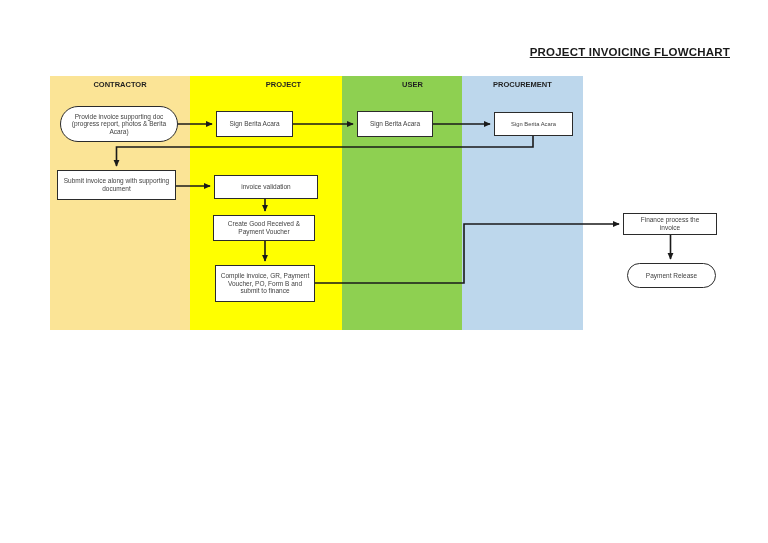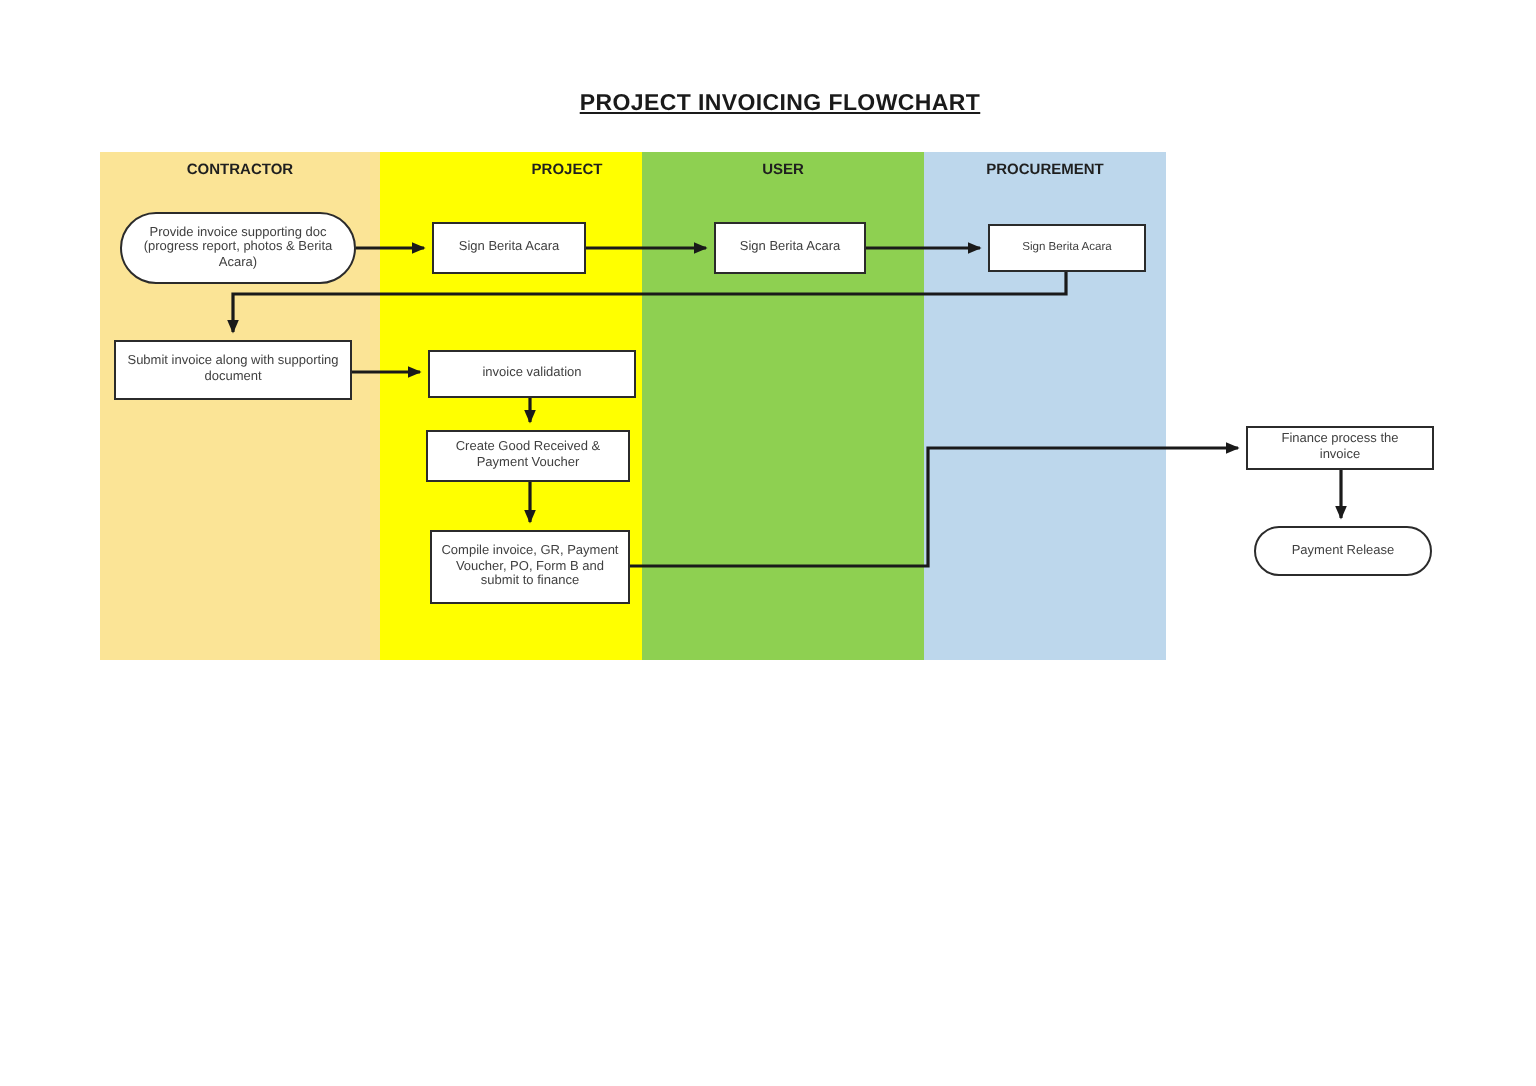--- a/index.html
+++ b/index.html
@@ -1,17 +1,17 @@
 <!DOCTYPE html>
 <html><head>
 <meta charset="utf-8">
 <style>
   html,body{margin:0;padding:0;background:#ffffff;font-family:"Liberation Sans",sans-serif;}
   .page{position:relative;width:768px;height:543px;background:#ffffff;overflow:hidden;}
-  .title{position:absolute;left:50px;top:46px;width:680px;text-align:center;
+  .title{position:absolute;left:50px;top:46px;width:680px;text-align:right;
          font-size:11.5px;font-weight:bold;color:#1a1a1a;text-decoration:underline;letter-spacing:.2px;}
   .chart{position:absolute;left:50px;top:76px;width:680px;height:254px;text-decoration:underline;}
   .lane{position:absolute;top:0;height:254px;}
   .lane-header{width:100%;text-align:center;padding-top:4px;font-size:7.5px;font-weight:bold;color:#1f1f1f;}
   .lane-contractor{left:0;width:140px;}
   .lane-project{left:140px;width:131px;padding-left:28px;}
   .lane-user{left:271px;width:141px;}
   .lane-procurement{left:412px;width:121px;}
   .lane-finance{left:547px;width:133px;}
   .node{position:absolute;background:#ffffff;border:1.4px solid #2b2b2b;box-sizing:border-box;
@@ -39,21 +39,21 @@
   <div class="title">PROJECT INVOICING FLOWCHART</div>
 
   <div class="chart">
 
     <div class="lane lane-contractor" style="background: rgb(251, 228, 150);">
       <div class="lane-header">CONTRACTOR</div>
     </div>
     <div class="lane lane-project" style="background: rgb(255, 255, 0);">
       <div class="lane-header">PROJECT</div>
     </div>
-    <div class="lane lane-user" style="background: rgb(142, 208, 81);">
+    <div class="lane lane-user" style="background: rgb(142, 208, 81); margin-left: 21px;">
       <div class="lane-header">USER</div>
     </div>
     <div class="lane lane-procurement" style="background: rgb(189, 215, 236);">
       <div class="lane-header">PROCUREMENT</div>
     </div>
 
     <svg class="wires" viewBox="0 0 680 254" width="680" height="254">
       <defs>
         <marker id="arrow" markerWidth="8" markerHeight="8" refX="6.2" refY="3" orient="auto" markerUnits="userSpaceOnUse" viewBox="0 0 8 8">
           <path d="M0,0 L7,3 L0,6 Z" fill="#1a1a1a"></path>

